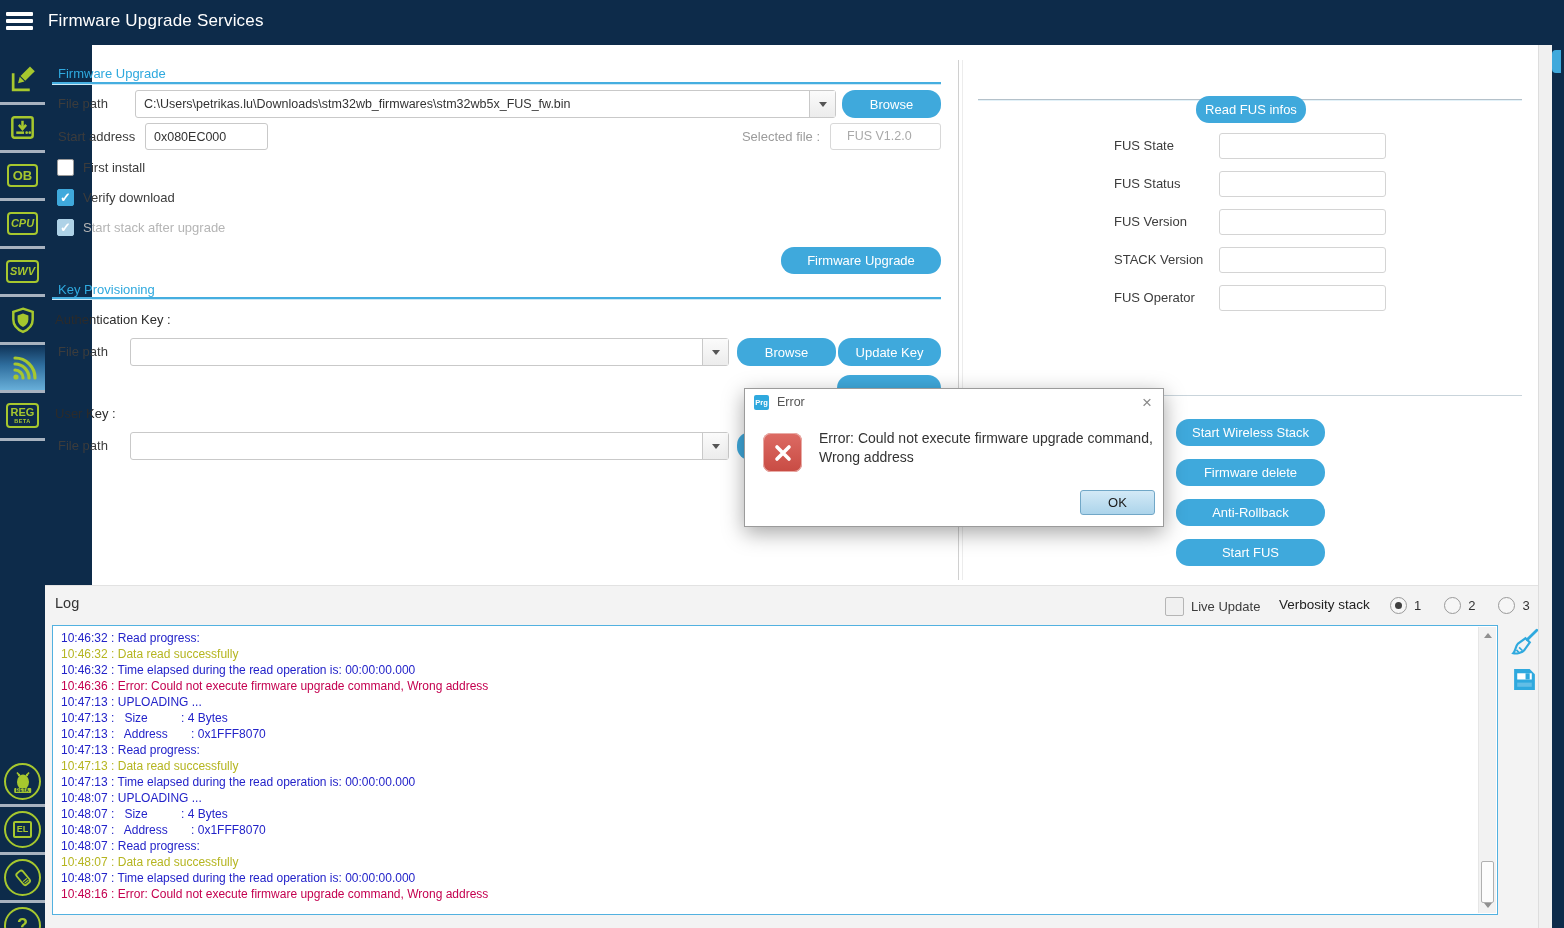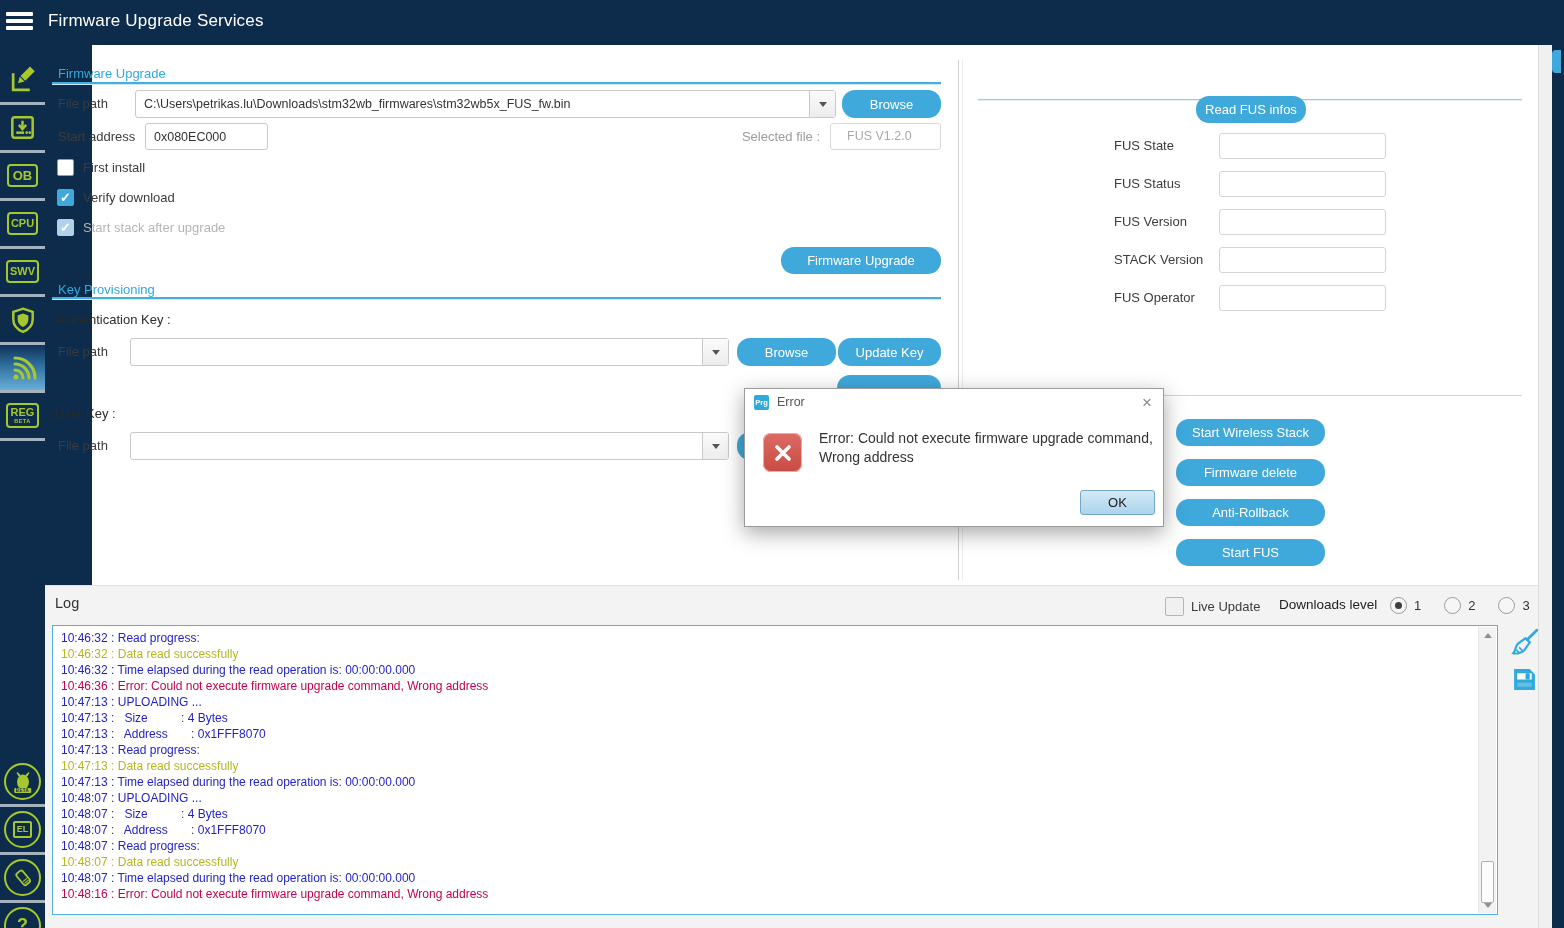--- a/index.html
+++ b/index.html
@@ -15,21 +15,21 @@
   
   #sidebar{position:absolute;left:0;top:45px;width:44px;height:883px;background:#0d2b4a;padding-left:48px;}
   #sidebar-top{position:absolute;left:0;top:12px;width:45px;}
   #sidebar-bottom{position:absolute;left:0;top:714px;width:45px;}
   .side-cell{width:45px;height:45px;display:flex;align-items:center;justify-content:center;
              border-bottom:3px solid #a7b2bf;cursor:pointer;box-sizing:content-box;}
   .side-cell.active{background:linear-gradient(180deg,#0f3256 0%,#2f6e9e 45%,#68afd9 100%);}
   .icw{display:flex;align-items:center;justify-content:center;}
   .ic-txt{border:2px solid #a6c72e;color:#a6c72e;font-weight:bold;border-radius:4px;
           padding:3px 4px;font-size:13px;line-height:1;}
-  .ic-txt.small{font-size:11px;padding:4px 2px;}
+  .ic-txt.small{font-size:11px;padding:4px 2px;font-style:italic;}
   .ic-txt.reg{display:flex;flex-direction:column;align-items:center;font-size:11px;padding:2px 3px;}
   .ic-txt.reg .beta{font-size:5.5px;letter-spacing:.5px;margin-top:1px;}
   .ic-circle{width:33px;height:33px;border:2.5px solid #a6c72e;border-radius:50%;
              display:flex;align-items:center;justify-content:center;position:relative;}
   .ic-circle .qmark{color:#a6c72e;font-weight:bold;font-size:18px;}
   .ic-circle .chip{border:2px solid #a6c72e;border-radius:2px;color:#a6c72e;font-weight:bold;
                    font-size:9px;padding:2px 2px;line-height:1;}
   .ic-circle .beta-tag{position:absolute;bottom:5px;left:50%;transform:translateX(-50%);
                    background:#a6c72e;color:#0d2b4a;font-size:4.5px;font-weight:bold;
                    padding:0 2px;border-radius:1px;letter-spacing:.4px;}
@@ -386,21 +386,21 @@
       <button class="btn-blue fus-btn">Start Wireless Stack</button>
       <button class="btn-blue fus-btn">Firmware delete</button>
       <button class="btn-blue fus-btn">Anti-Rollback</button>
       <button class="btn-blue fus-btn">Start FUS</button>
     </div>
 
   <div id="log-section"></div>
   <div id="log-title">Log</div>
   <div id="live-update-cb"></div>
   <div id="live-update-label">Live Update</div>
-  <div id="verbosity-label">Downloads level</div>
+  <div id="verbosity-label">Verbosity stack</div>
   <div id="verbosity-radios">
       <span class="radio-wrap">
         <span class="radio sel"></span>
         <span class="radio-num">1</span>
       </span>
       <span class="radio-wrap">
         <span class="radio"></span>
         <span class="radio-num">2</span>
       </span>
       <span class="radio-wrap">

